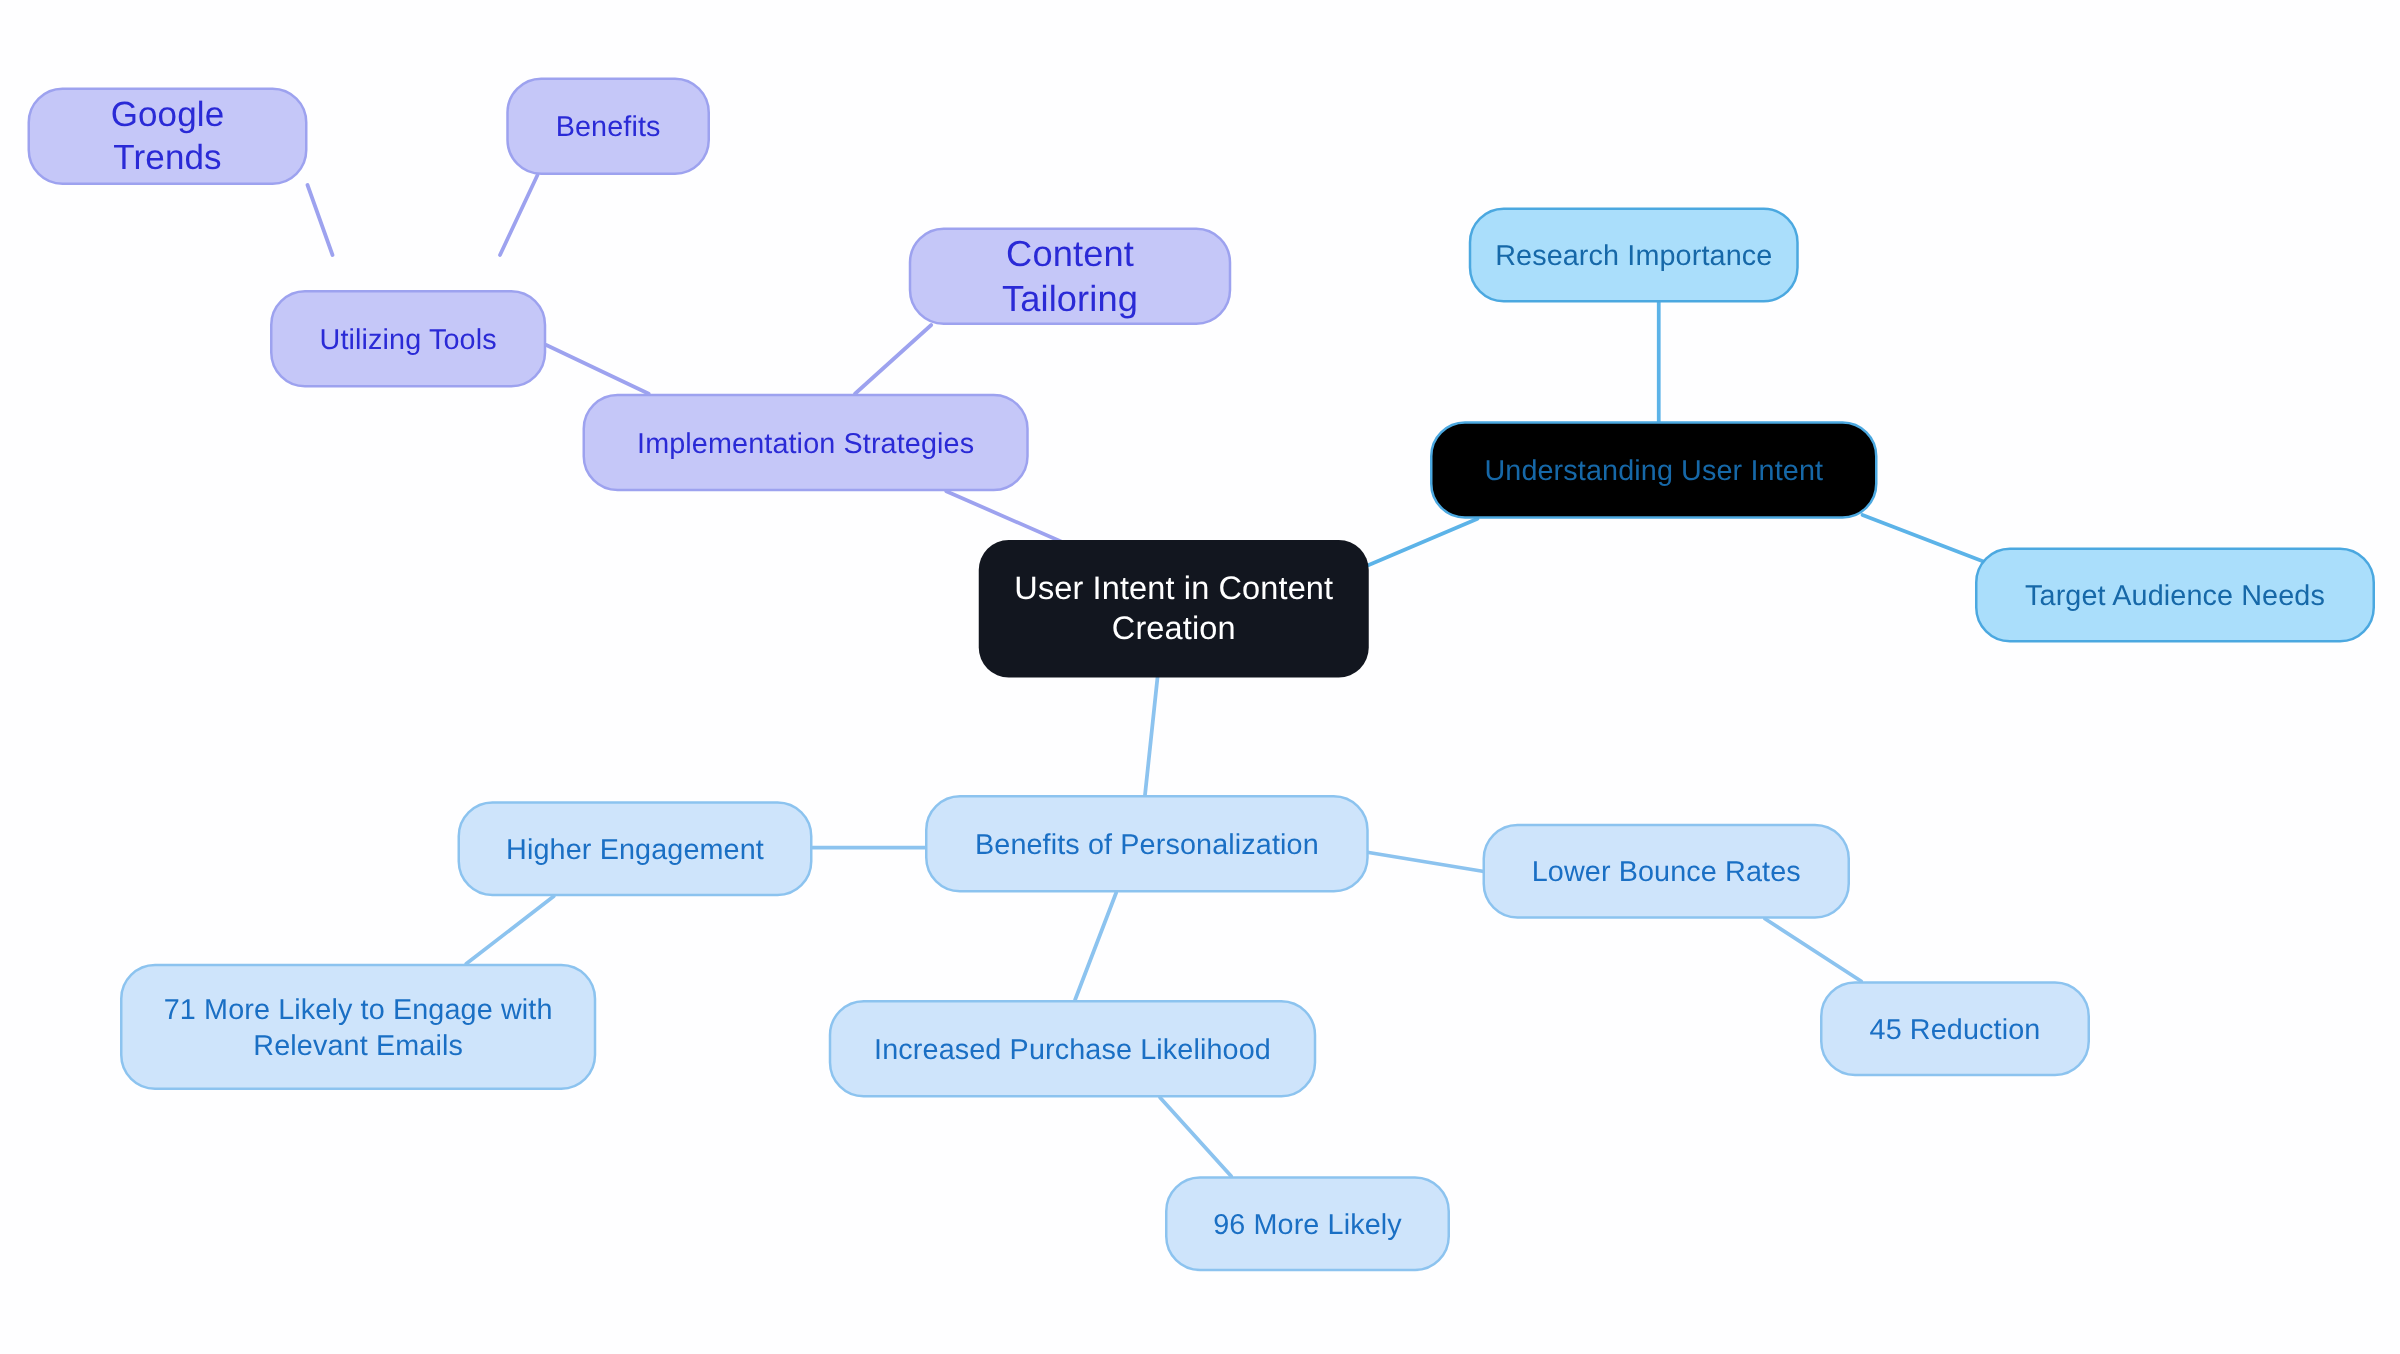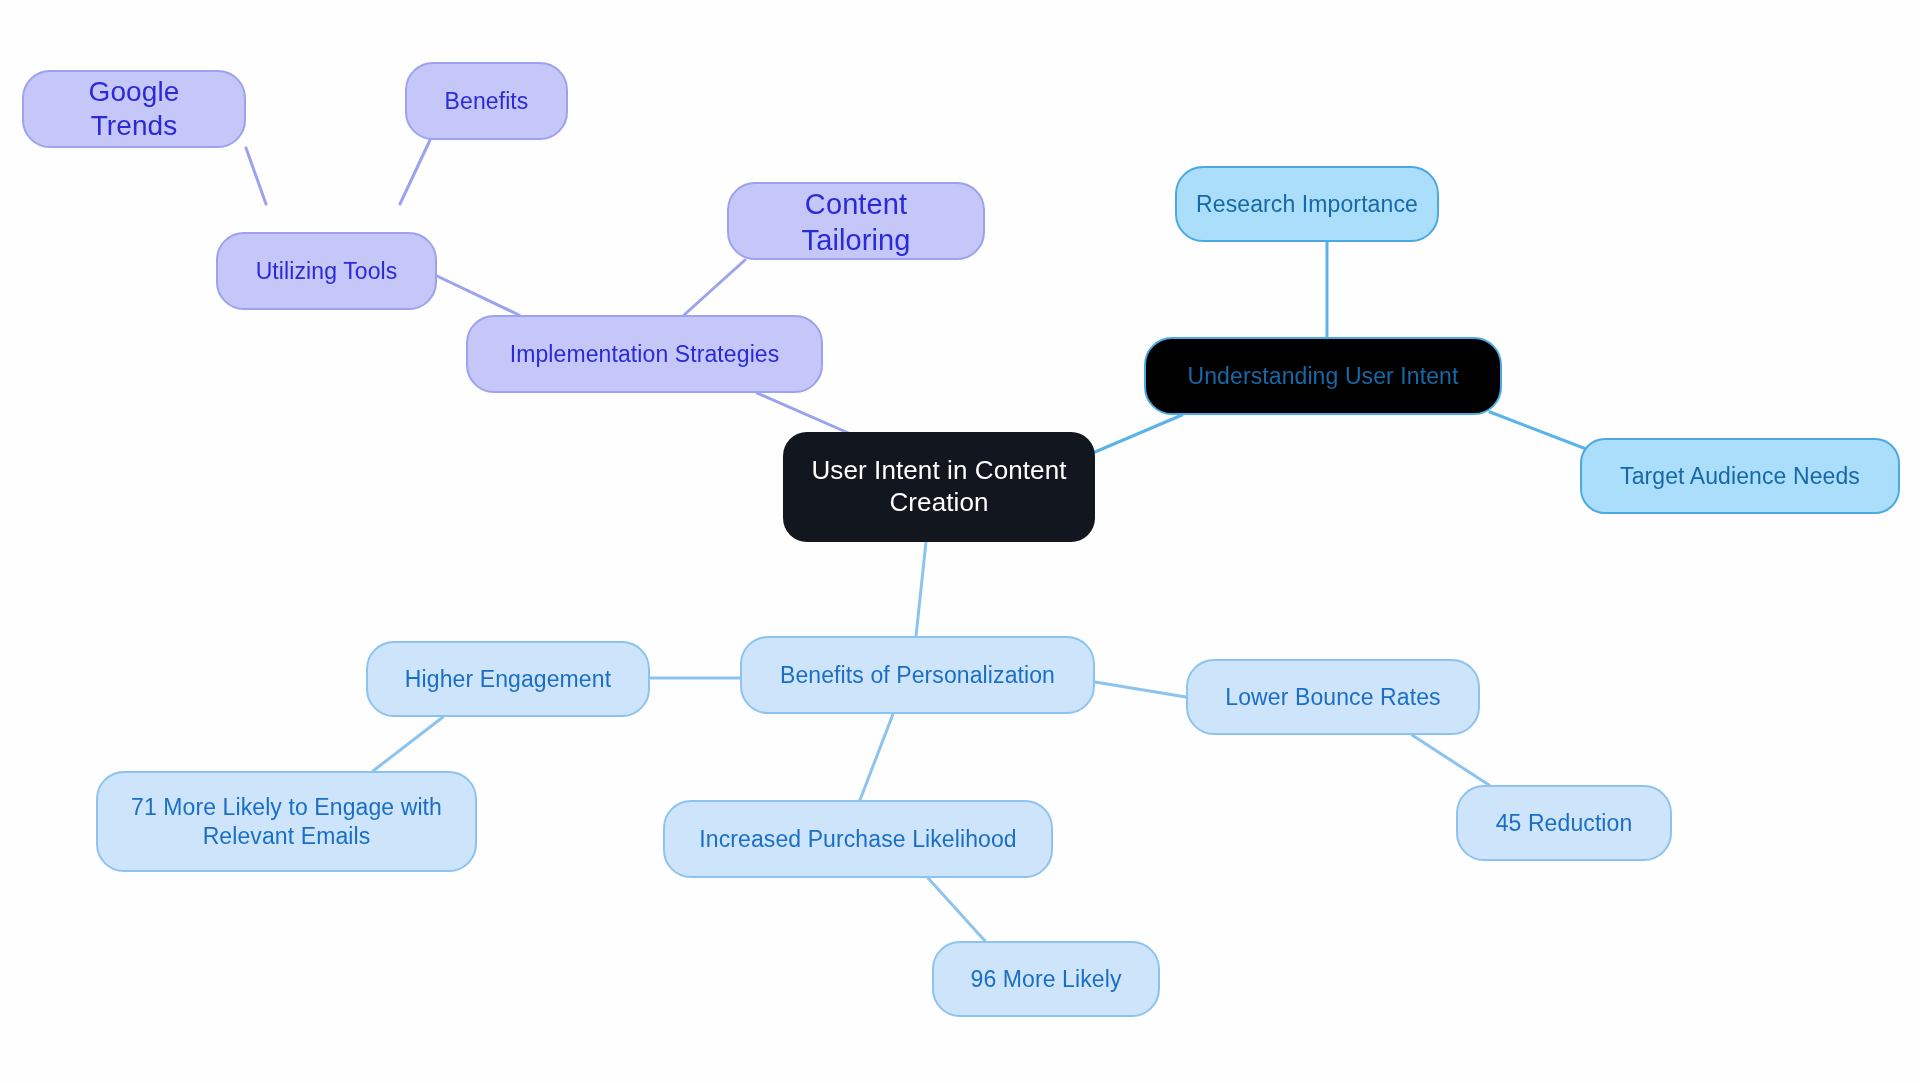--- a/index.html
+++ b/index.html
@@ -76,21 +76,21 @@
   <div id="node-layer">
       <div class="node node-root" style="left: 783px; top: 432px; width: 312px; height: 110px; background: rgb(18, 22, 31); border-color: rgb(18, 22, 31); color: rgb(255, 255, 255); font-size: 26px;"><span class="node-label">User Intent in Content
 Creation</span></div>
       <div class="node" style="left: 22px; top: 70px; width: 224px; height: 78px; background: rgb(197, 199, 248); border-color: rgb(157, 162, 239); color: rgb(42, 42, 214); font-size: 28px;"><span class="node-label">Google Trends</span></div>
       <div class="node" style="left: 405px; top: 62px; width: 163px; height: 78px; background: rgb(197, 199, 248); border-color: rgb(157, 162, 239); color: rgb(42, 42, 214); font-size: 23px;"><span class="node-label">Benefits</span></div>
       <div class="node" style="left: 216px; top: 204px; width: 221px; height: 78px; background: rgb(197, 199, 248); border-color: rgb(157, 162, 239); color: rgb(42, 42, 214); font-size: 23px; margin-top: 28px;"><span class="node-label">Utilizing Tools</span></div>
       <div class="node" style="left: 727px; top: 182px; width: 258px; height: 78px; background: rgb(197, 199, 248); border-color: rgb(157, 162, 239); color: rgb(42, 42, 214); font-size: 29px; align-items: flex-end;"><span class="node-label">Content Tailoring</span></div>
       <div class="node" style="left: 466px; top: 315px; width: 357px; height: 78px; background: rgb(197, 199, 248); border-color: rgb(157, 162, 239); color: rgb(42, 42, 214); font-size: 23px;"><span class="node-label">Implementation Strategies</span></div>
       <div class="node" style="left: 1175px; top: 166px; width: 264px; height: 76px; background: rgb(170, 222, 251); border-color: rgb(75, 168, 224); color: rgb(22, 104, 168); font-size: 23px;"><span class="node-label">Research Importance</span></div>
       <div class="node" style="left: 1144px; top: 337px; width: 358px; height: 78px; background: #000000; border-color: rgb(75, 168, 224); color: rgb(22, 104, 168); font-size: 23px;"><span class="node-label">Understanding User Intent</span></div>
-      <div class="node" style="left: 1580px; top: 438px; width: 320px; height: 76px; background: rgb(170, 222, 251); border-color: rgb(75, 168, 224); color: rgb(22, 104, 168); font-size: 23px; border-radius: 25px;"><span class="node-label">Target Audience Needs</span></div>
+      <div class="node" style="left: 1580px; top: 438px; width: 320px; height: 76px; background: rgb(170, 222, 251); border-color: rgb(75, 168, 224); color: rgb(22, 104, 168); font-size: 23px;"><span class="node-label">Target Audience Needs</span></div>
       <div class="node" style="left: 740px; top: 636px; width: 355px; height: 78px; background: rgb(206, 228, 251); border-color: rgb(140, 195, 239); color: rgb(26, 111, 196); font-size: 23px;"><span class="node-label">Benefits of Personalization</span></div>
       <div class="node" style="left: 366px; top: 641px; width: 284px; height: 76px; background: rgb(206, 228, 251); border-color: rgb(140, 195, 239); color: rgb(26, 111, 196); font-size: 23px;"><span class="node-label">Higher Engagement</span></div>
       <div class="node" style="left: 96px; top: 771px; width: 381px; height: 101px; background: rgb(206, 228, 251); border-color: rgb(140, 195, 239); color: rgb(26, 111, 196); font-size: 23px;"><span class="node-label">71 More Likely to Engage with
 Relevant Emails</span></div>
       <div class="node" style="left: 1186px; top: 659px; width: 294px; height: 76px; background: rgb(206, 228, 251); border-color: rgb(140, 195, 239); color: rgb(26, 111, 196); font-size: 23px;"><span class="node-label">Lower Bounce Rates</span></div>
       <div class="node" style="left: 1456px; top: 785px; width: 216px; height: 76px; background: rgb(206, 228, 251); border-color: rgb(140, 195, 239); color: rgb(26, 111, 196); font-size: 23px;"><span class="node-label">45 Reduction</span></div>
       <div class="node" style="left: 663px; top: 800px; width: 390px; height: 78px; background: rgb(206, 228, 251); border-color: rgb(140, 195, 239); color: rgb(26, 111, 196); font-size: 23px;"><span class="node-label">Increased Purchase Likelihood</span></div>
       <div class="node" style="left: 932px; top: 941px; width: 228px; height: 76px; background: rgb(206, 228, 251); border-color: rgb(140, 195, 239); color: rgb(26, 111, 196); font-size: 23px;"><span class="node-label">96 More Likely</span></div>
     </div>
 </div>

